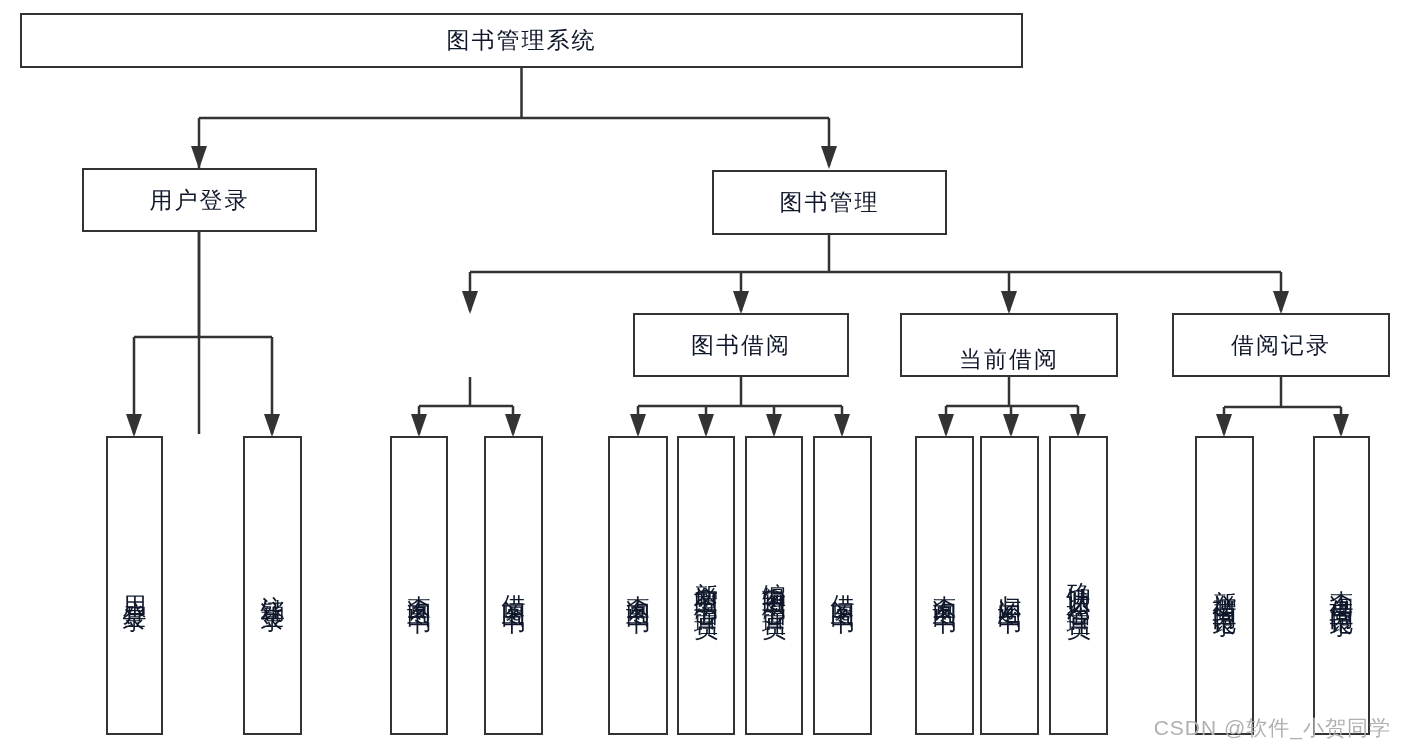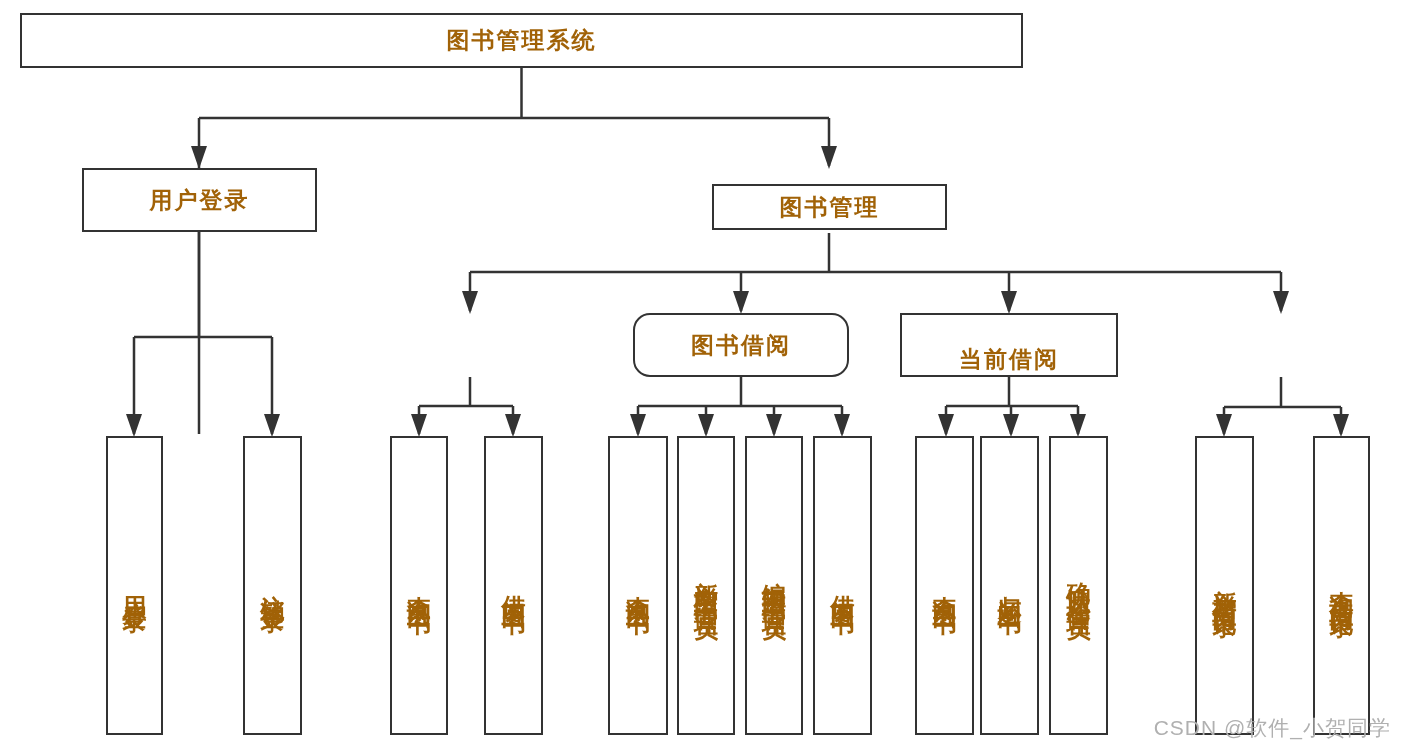--- a/index.html
+++ b/index.html
@@ -23,22 +23,21 @@
     height: 747px;
   }
   .box {
     position: absolute;
     box-sizing: border-box;
     background: #ffffff;
     border: 2px solid #333333;
     display: flex;
     align-items: center;
     justify-content: center;
-    color: #a16207;
-    font-weight: bold;
+    color: #0f172a;
   }
   .hbox span {
     font-size: 23px;
     letter-spacing: 2px;
     white-space: nowrap;
   }
   .vbox span {
     writing-mode: vertical-rl;
     font-size: 24px;
     letter-spacing: 5px;
@@ -110,29 +109,32 @@
     </g>
   </svg>
 
   <div class="box hbox" style="left:20px; top:13px; width:1003px; height:55px;">
     <span>图书管理系统</span>
   </div>
 
   <div class="box hbox" style="left:82px; top:168px; width:235px; height:64px;">
     <span>用户登录</span>
   </div>
-  <div class="box hbox" style="left:712px; top:184px; width:235px; height:46px;">
+  <div class="box hbox" style="left:712px; top:170px; width:235px; height:65px;">
     <span>图书管理</span>
   </div>
 
-  <div class="box hbox" style="left:633px; top:313px; width:216px; height:64px;border-radius:17px;">
+  <div class="box hbox" style="left:633px; top:313px; width:216px; height:64px;">
     <span>图书借阅</span>
   </div>
   <div class="box hbox" style="left:900px; top:313px; width:218px; height:64px;align-items:flex-end;">
     <span>当前借阅</span>
+  </div>
+  <div class="box hbox" style="left:1172px; top:313px; width:218px; height:64px;">
+    <span>借阅记录</span>
   </div>
 
   <div class="box vbox" style="left:106px; top:436px; width:57px; height:299px;">
     <span>用户登录</span>
   </div>
   <div class="box vbox" style="left:243px; top:436px; width:59px; height:299px;">
     <span>注销登录</span>
   </div>
 
   <div class="box vbox" style="left:390px; top:436px; width:58px; height:299px;">

